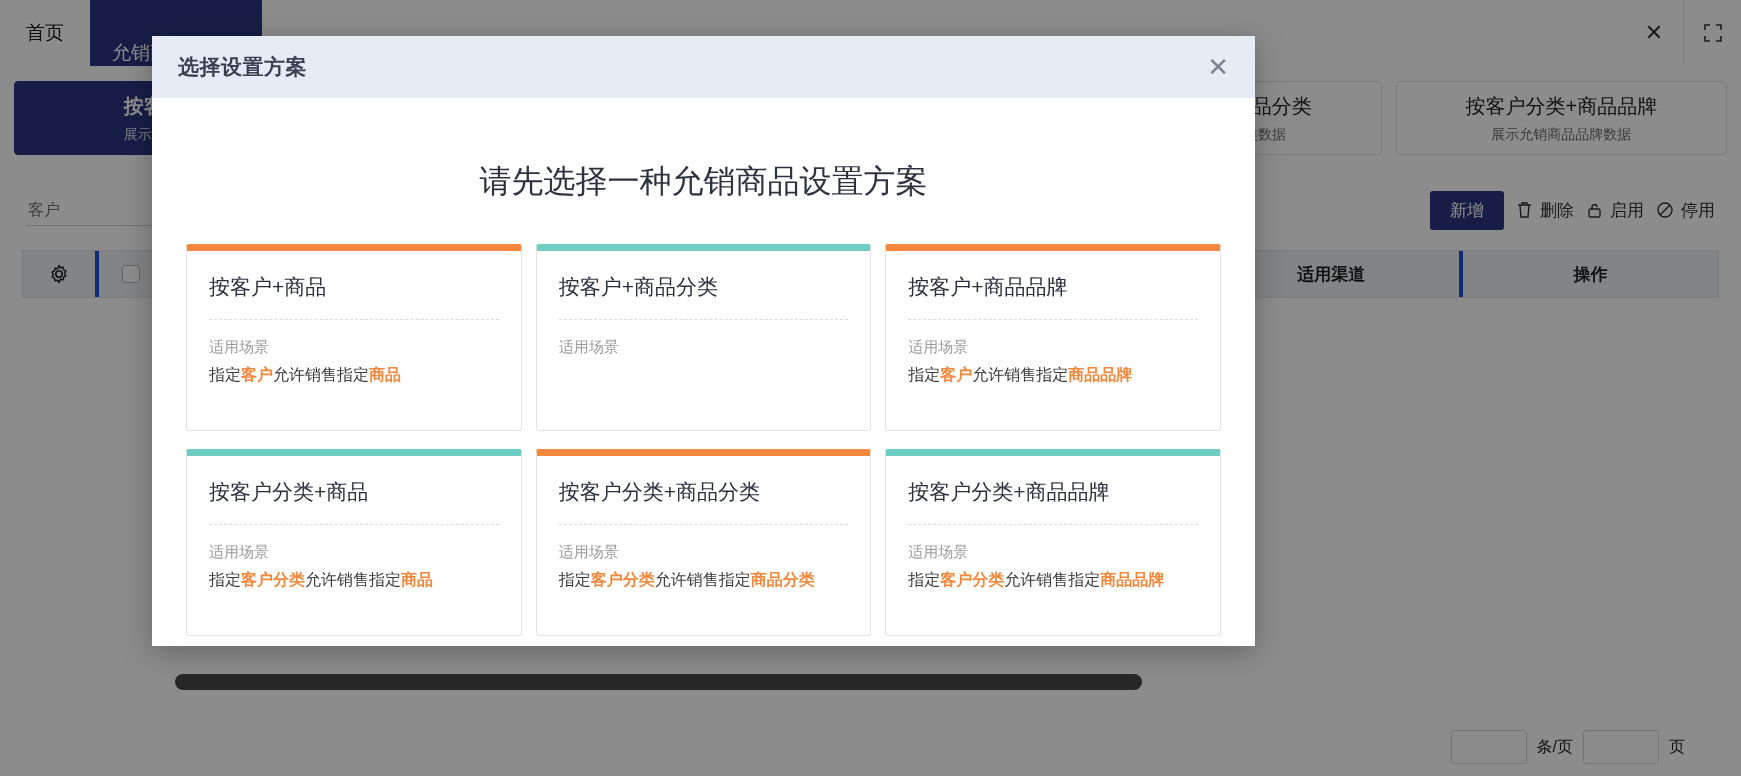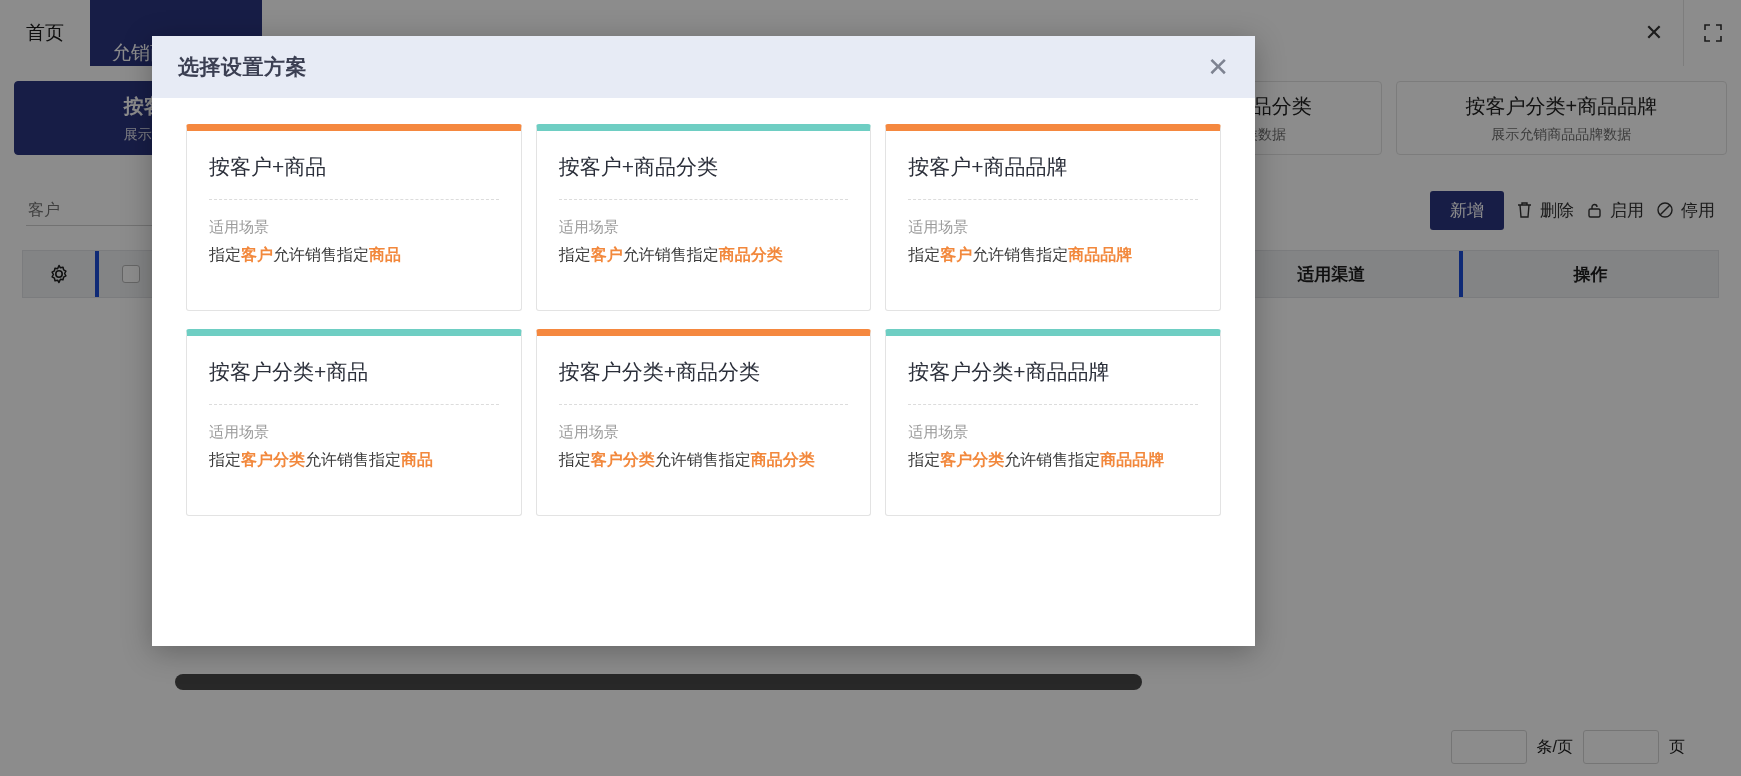--- a/index.html
+++ b/index.html
@@ -246,34 +246,34 @@
 </div>
 
 <div id="overlay"></div>
 
 <div id="modal">
   <div class="modal-head">
     <span class="modal-title">选择设置方案</span>
     <span class="modal-close">✕</span>
   </div>
   <div class="modal-body">
+    <div class="modal-h1">请先选择一种允销商品设置方案</div>
     <div class="grid">
 
       <div class="scheme-card" style="border-top-color: rgb(245, 136, 63);">
         <div class="sc-title">按客户+商品</div>
         <div class="sc-div"></div>
         <div class="sc-label">适用场景</div>
         <div class="sc-desc"><span>指定</span><b>客户</b><span>允许销售指定</span><b>商品</b></div>
       </div>
 
       <div class="scheme-card" style="border-top-color: rgb(110, 206, 195);">
         <div class="sc-title">按客户+商品分类</div>
         <div class="sc-div"></div>
         <div class="sc-label">适用场景</div>
-        <div class="sc-desc"><span>指定</span><b>客户</b><span>允许销售指定</span><b>商品分类</b></div>
       </div>
 
       <div class="scheme-card" style="border-top-color: rgb(245, 136, 63);">
         <div class="sc-title">按客户+商品品牌</div>
         <div class="sc-div"></div>
         <div class="sc-label">适用场景</div>
         <div class="sc-desc"><span>指定</span><b>客户</b><span>允许销售指定</span><b>商品品牌</b></div>
       </div>
 
       <div class="scheme-card" style="border-top-color: rgb(110, 206, 195);">

